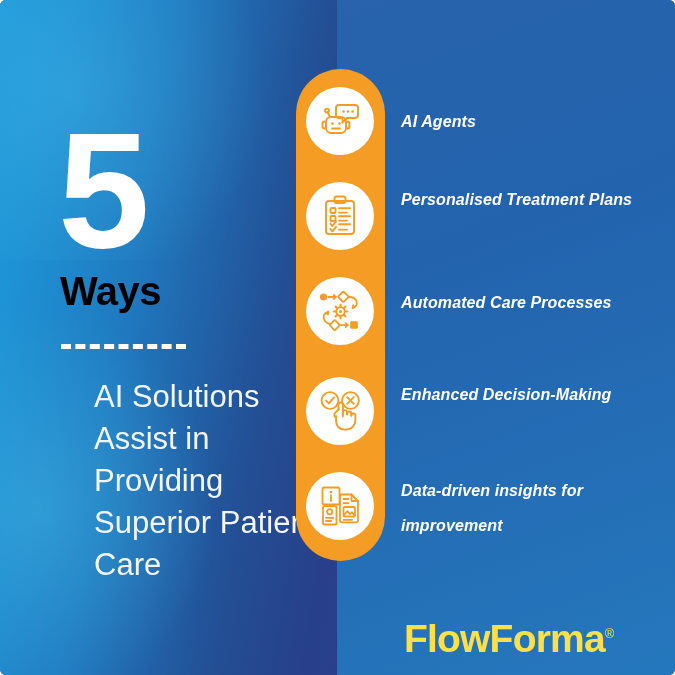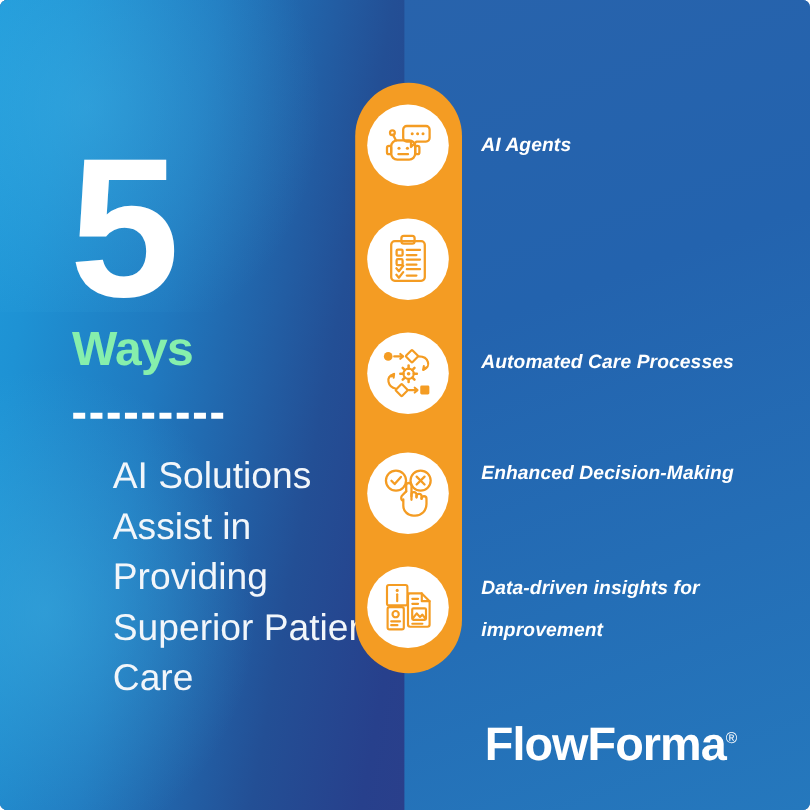--- a/index.html
+++ b/index.html
@@ -75,21 +75,21 @@
     color: #ffffff;
     letter-spacing: -4px;
   }
   .ways-word {
     position: absolute;
     left: 2px;
     top: 269px;
     font-size: 40px;
     line-height: 44px;
     font-weight: 700;
-    color: #86efac;
+    color: #000000;
     letter-spacing: -0.5px;
   }
   .divider {
     position: absolute;
     left: 3px;
     top: 344px;
     width: 125px;
     height: 0;
     border-top: 5px dashed #ffffff;
   }
@@ -142,25 +142,25 @@
     font-style: italic;
     font-weight: 700;
     color: #ffffff;
     letter-spacing: 0.1px;
   }
 
   
   .logo {
     position: absolute;
     left: 404px;
-    top: 593px;
+    top: 612px;
     font-size: 39px;
     line-height: 44px;
     font-weight: 700;
-    color: #ffffff;
+    color: #fde047;
     letter-spacing: -0.8px;
     white-space: nowrap;
   }
   .logo .reg {
     font-size: 13px;
     vertical-align: super;
     font-weight: 400;
     letter-spacing: 0;
   }
 </style>
@@ -311,19 +311,20 @@
 
         <rect x="5.0" y="22.0" width="13.5" height="18.5" rx="1.6"></rect>
         <circle cx="11.7" cy="27.8" r="2.6"></circle>
         <line x1="8.0" y1="33.8" x2="15.4" y2="33.8"></line>
         <line x1="8.0" y1="37.0" x2="13.2" y2="37.0"></line>
       </svg>
     </span>
   </div>
 
   <div class="item-label" style="top:104px;">AI Agents</div>
+  <div class="item-label" style="top:182px;">Personalised Treatment Plans</div>
   <div class="item-label" style="top:285px;">Automated Care Processes</div>
   <div class="item-label" style="top:473px;">Data-driven insights for improvement</div>
   <div class="item-label" style="top:377px;">Enhanced Decision-Making</div>
 
   <div class="logo"><span>FlowForma</span><span class="reg">®</span></div>
 
 </div>
 
 </body></html>

